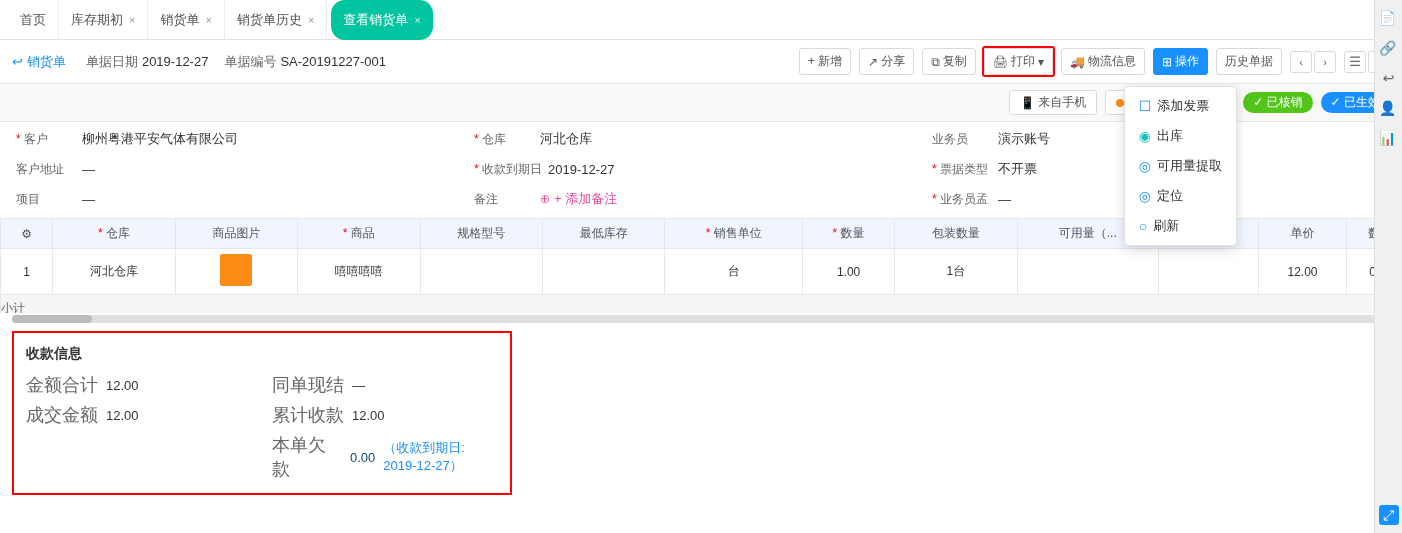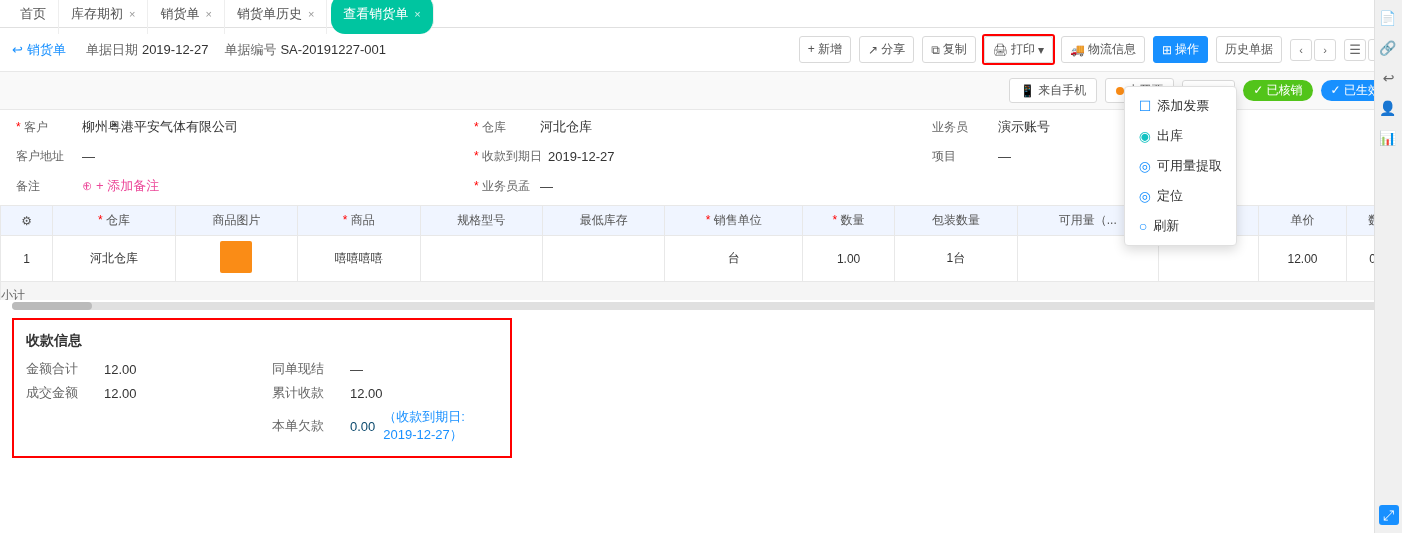--- a/index.html
+++ b/index.html
@@ -1,21 +1,21 @@
 <!DOCTYPE html>
 <html><head>
   <meta charset="utf-8">
   <style>
     * { box-sizing: border-box; margin: 0; padding: 0; }
     body { font-family: 'Microsoft YaHei', Arial, sans-serif; font-size: 13px; background: #f5f5f5; color: #333; overflow: hidden; }
 
     
     .tab-bar {
       display: flex; align-items: center; background: #fff;
-      border-bottom: 1px solid #e0e0e0; height: 28px; padding: 0 8px;
+      border-bottom: 1px solid #e0e0e0; height: 40px; padding: 0 8px;
       position: relative;
     }
     .tab-item {
       display: flex; align-items: center; padding: 0 12px; height: 40px;
       cursor: pointer; color: #555; font-size: 13px; white-space: nowrap;
       border-right: 1px solid #eee;
     }
     .tab-item .tab-close { margin-left: 6px; color: #999; font-size: 11px; cursor: pointer; }
     .tab-item.highlight { background: #00c5a0; color: #fff; border-radius: 14px; margin: 0 4px; }
     .tab-item.highlight .tab-close { color: rgba(255,255,255,0.8); }
@@ -84,21 +84,21 @@
     .subtotal-row td { background: #f5f5f5 !important; color: #666; }
 
     
     .payment-section {
       border: 2px solid red; border-radius: 0; margin: 8px 12px;
       padding: 12px; background: #fff; width: 500px;
     }
     .payment-title { font-weight: bold; font-size: 14px; margin-bottom: 10px; }
     .payment-grid { display: grid; grid-template-columns: 1fr 1fr; gap: 6px 20px; }
     .payment-row { display: flex; align-items: center; gap: 8px; }
-    .payment-label { color: #666; font-size: 13px; min-width: 70px; }
+    .payment-label { color: #666; font-size: 18px; min-width: 70px; }
     .payment-value { color: #333; font-size: 13px; }
     .payment-value.red { color: #0c4a6e; }
     .payment-value.blue { color: #1890ff; }
 
     
     .right-sidebar {
       position: absolute; right: 0; top: 0; bottom: 0;
       width: 28px; background: #f0f0f0; border-left: 1px solid #e0e0e0;
       display: flex; flex-direction: column; align-items: center; padding: 8px 0; gap: 10px;
     }
@@ -247,20 +247,24 @@
         <span class="form-label">业务员</span>
         <span class="form-value">演示账号</span>
       </div>
       <div class="form-row">
         <span class="form-label">客户地址</span>
         <span class="form-value">—</span>
       </div>
       <div class="form-row">
         <span class="form-label required">收款到期日</span>
         <span class="form-value">2019-12-27</span>
+      </div>
+      <div class="form-row">
+        <span class="form-label required">票据类型</span>
+        <span class="form-value">不开票</span>
       </div>
       <div class="form-row">
         <span class="form-label">项目</span>
         <span class="form-value">—</span>
       </div>
       <div class="form-row">
         <span class="form-label">备注</span>
         <span class="form-value blue" style="cursor:pointer;">
           <span>⊕</span>
           <span>+ 添加备注</span>

